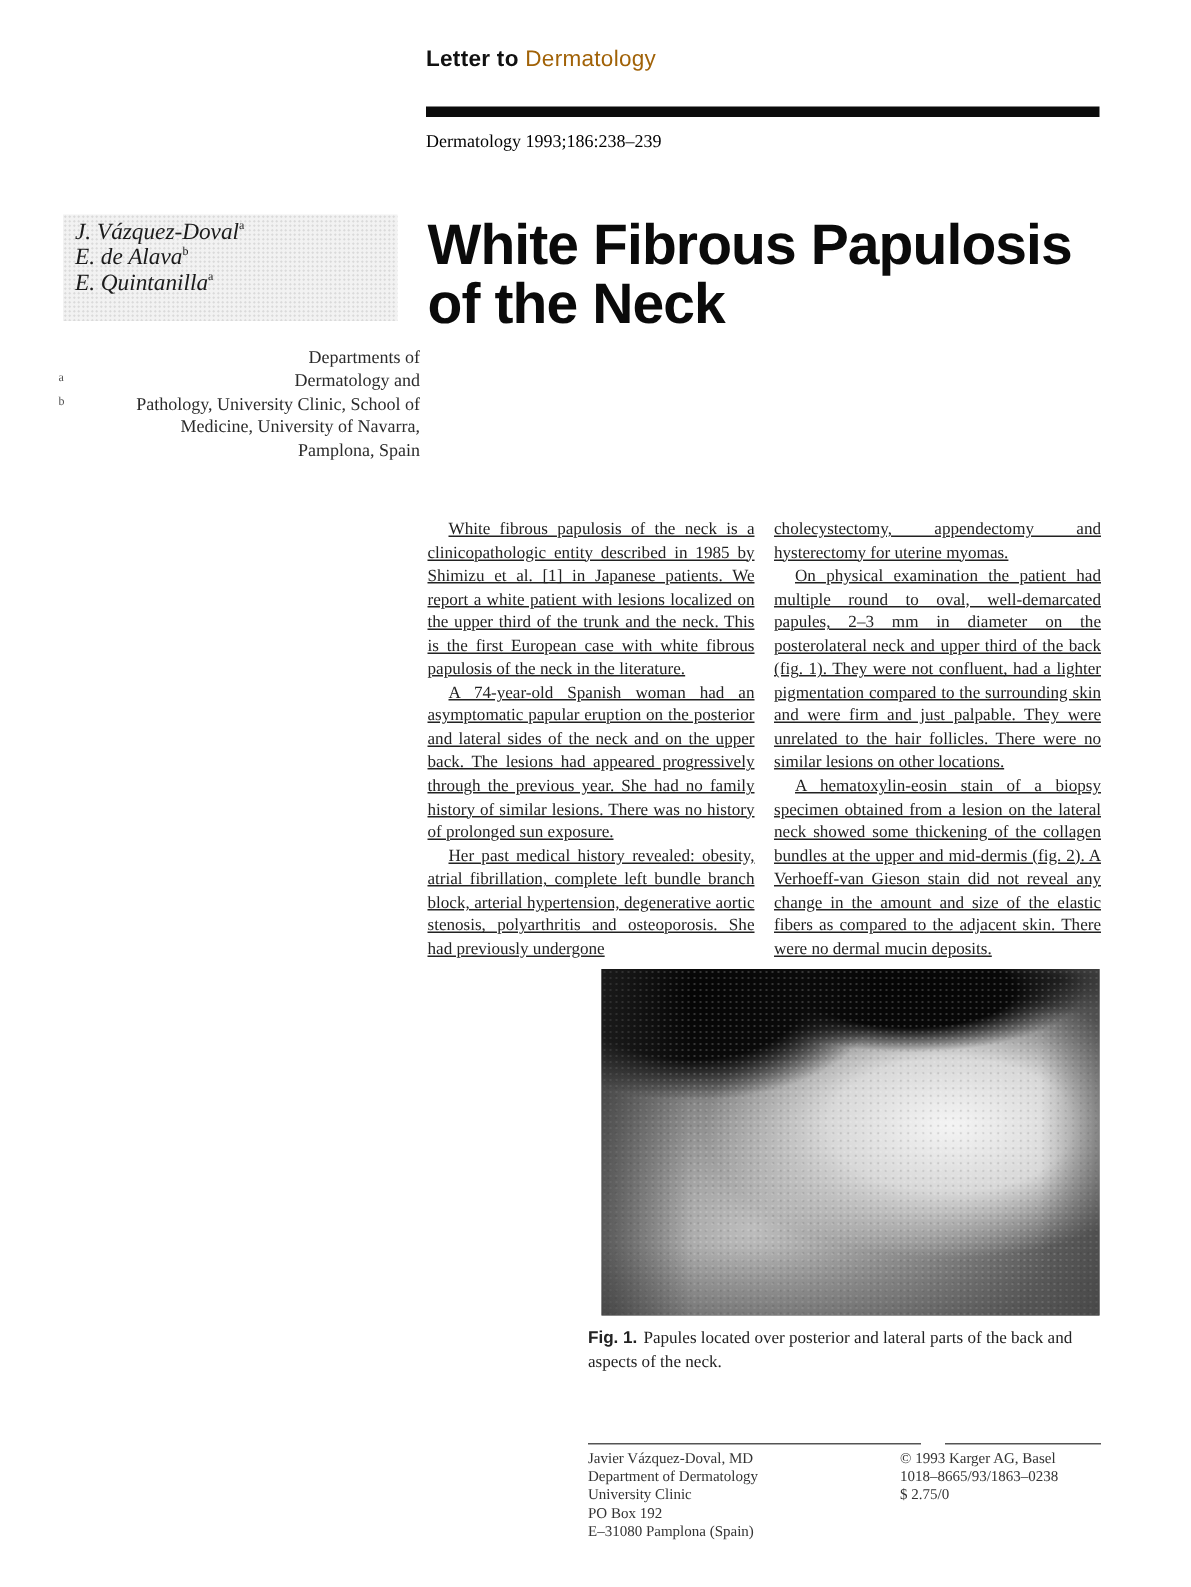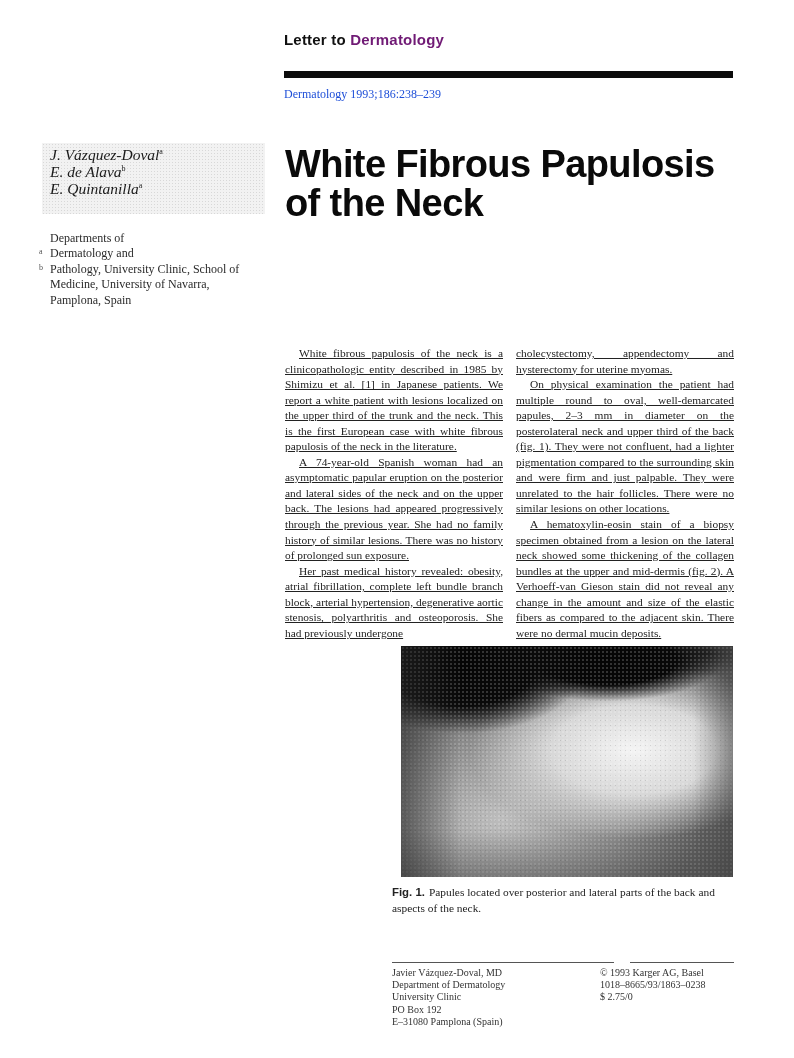--- a/index.html
+++ b/index.html
@@ -6,39 +6,39 @@
     body {
       width: 794px; height: 1058px; background: #ffffff; position: relative; overflow: hidden;
       font-family: "Liberation Serif", serif; color: #1a1a1a;
     }
     .abs { position: absolute; }
 
     .section-label {
       left: 284px; top: 31px; font-family: "Liberation Sans", sans-serif; font-weight: bold; font-size: 15px; color: #111;
       letter-spacing: 0.2px;
     }
-    .section-label .journal-ghost { font-weight: bold; color: #701a75; }
+    .section-label .journal-ghost { font-weight: normal; color: #a16207; }
 
     .rule-bar { left: 284px; top: 71px; width: 449px; height: 7px; background: #0b0b0b; }
 
-    .citation { left: 284px; top: 87px; font-size: 12px; color: #1d4ed8; }
+    .citation { left: 284px; top: 87px; font-size: 12px; color: #000000; }
 
     .author-box {
       left: 42px; top: 143px; width: 223px; height: 71px;
       background-color: #f2f2f2;
       background-image: radial-gradient(#d8d8d8 0.6px, transparent 0.7px);
       background-size: 3px 3px;
     }
     .author {
       display: block; font-style: italic; font-size: 15.5px; line-height: 17px; color: #1b1b1b; padding-left: 8px;
     }
     .author-list { padding-top: 3px; }
     .author sup { font-size: 8px; font-style: normal; vertical-align: super; line-height: 0; }
 
-    .affil { left: 50px; top: 231px; width: 230px; font-size: 12px; line-height: 15.4px; color: #2a2a2a; }
+    .affil { left: 50px; top: 231px; width: 230px; font-size: 12px; line-height: 15.4px; color: #2a2a2a; text-align: right; }
     .affil-line { display: block; position: relative; }
     .affil-mark { position: absolute; left: -11px; top: -2px; font-size: 8px; color: #555; }
 
     .title {
       left: 285px; top: 145px; width: 440px; font-family: "Liberation Sans", sans-serif; font-weight: bold;
       font-size: 38px; line-height: 39px; color: #0a0a0a; letter-spacing: -0.6px;
     }
 
     .col { top: 346px; width: 218px; font-size: 11.4px; line-height: 15.55px; color: #222; text-align: justify; }
     .col-left { left: 285px; }

